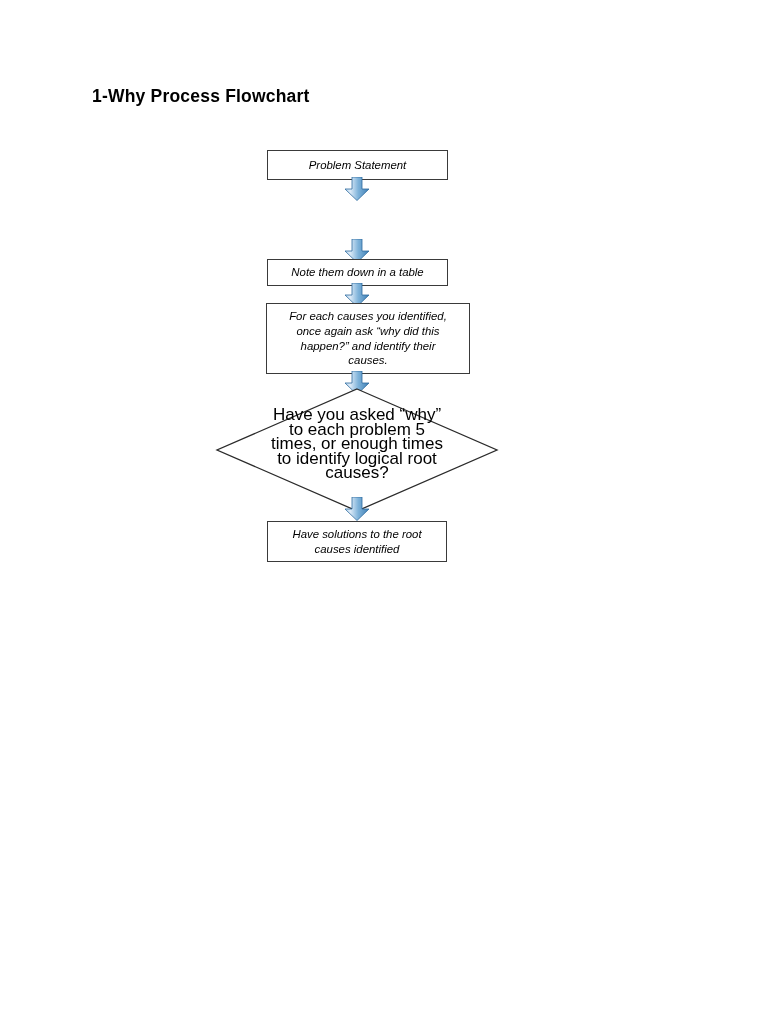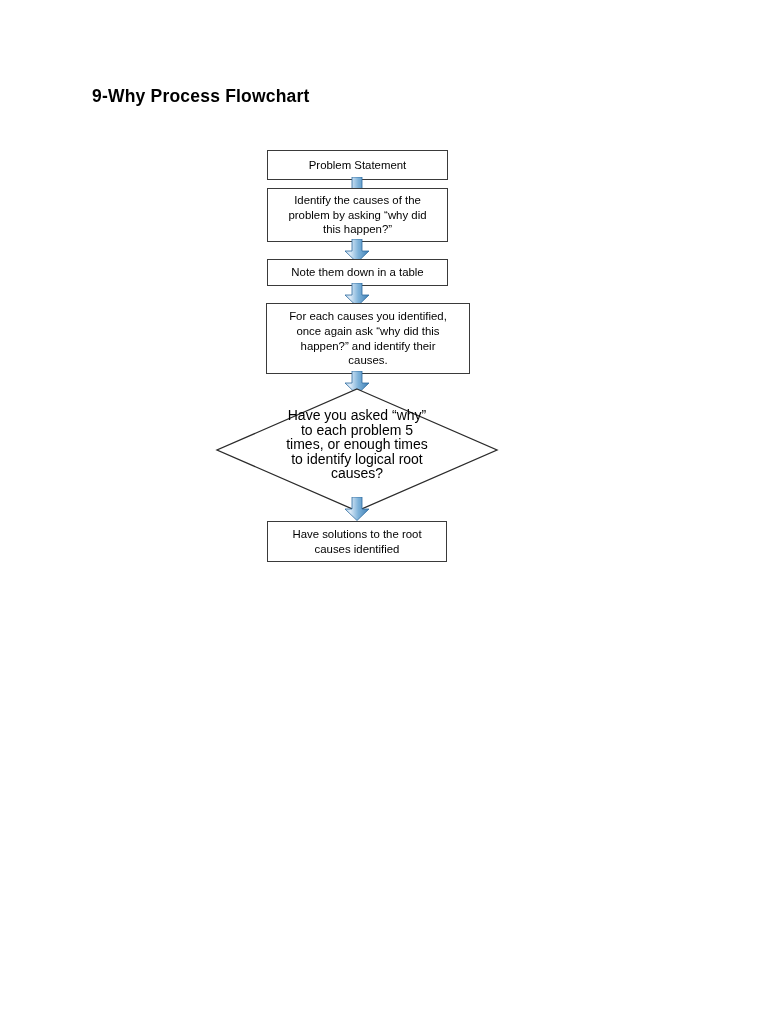--- a/index.html
+++ b/index.html
@@ -52,20 +52,21 @@
     text-align: center;
     color: #000000;
     font-size: 11.4px;
     line-height: 14.6px;
     padding: 2px 6px;
   }
   .node-text {
     display: block;
     width: 100%;
     white-space: pre-line;
+    font-style: italic;
   }
 
   
   .arrow {
     position: absolute;
     width: 26px;
   }
   .arrow svg { display: block; width: 100%; height: 100%; }
 
   
@@ -76,33 +77,33 @@
     position: absolute;
     left: 0; top: 0;
     overflow: visible;
   }
   .diamond-label {
     position: absolute;
     left: 0;
     top: 0;
     width: 100%;
     text-align: center;
-    font-size: 14px;
+    font-size: 17px;
     line-height: 14.6px;
     color: #000000;
     white-space: pre-line;
     overflow: hidden;
   }
 </style>
 </head>
 <body>
 
 <div id="page">
 
-  <div class="page-title">9-Why Process Flowchart</div>
+  <div class="page-title">1-Why Process Flowchart</div>
 
   <div id="flowchart">
 
     <div class="node" style="left:267px; top:150px; width:181px; height:30px;">
       <span class="node-text">Problem Statement</span>
     </div>
 
     <div class="arrow" style="left:344px; top:177px; height:24px;">
       <svg viewBox="0 0 26 24" preserveAspectRatio="none">
         <defs>
@@ -110,25 +111,20 @@
             <stop offset="0%" stop-color="#bcd9ef"></stop>
             <stop offset="22%" stop-color="#dceaf7"></stop>
             <stop offset="55%" stop-color="#7fb3da"></stop>
             <stop offset="100%" stop-color="#3f80b5"></stop>
           </linearGradient>
         </defs>
         <polygon points="8,0 18,0 18,12 25,12 13,23.5 1,12 8,12" fill="url(#ag1)" stroke="#2e6b9e" stroke-width="0.8"></polygon>
       </svg>
     </div>
 
-    <div class="node" style="left:267px; top:188px; width:181px; height:54px;">
-      <span class="node-text">Identify the causes of the
-problem by asking “why did
-this happen?”</span>
-    </div>
 
     <div class="arrow" style="left:344px; top:239px; height:24px;">
       <svg viewBox="0 0 26 24" preserveAspectRatio="none">
         <polygon points="8,0 18,0 18,12 25,12 13,23.5 1,12 8,12" fill="url(#ag1)" stroke="#2e6b9e" stroke-width="0.8"></polygon>
       </svg>
     </div>
 
     <div class="node" style="left:267px; top:259px; width:181px; height:27px;">
       <span class="node-text">Note them down in a table</span>
     </div>

